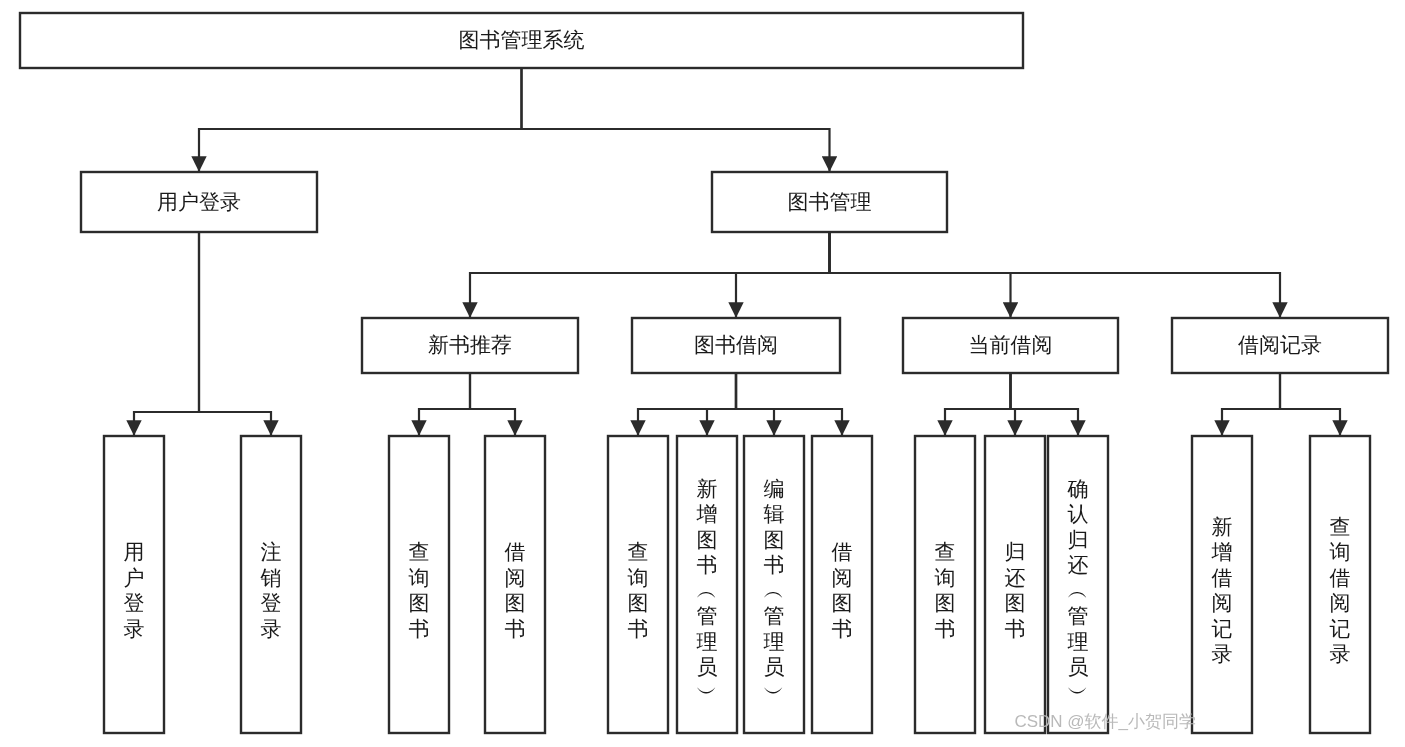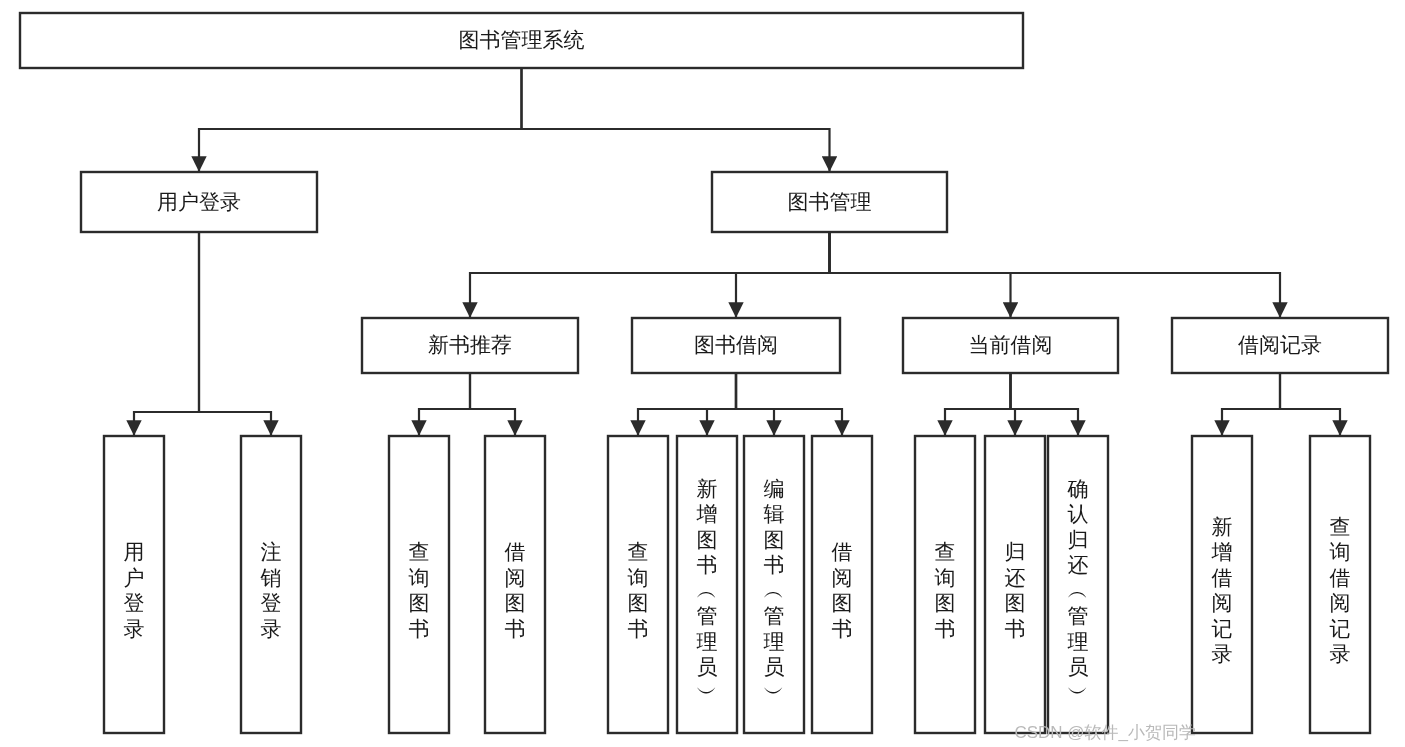--- a/index.html
+++ b/index.html
@@ -44,21 +44,21 @@
     fill: none;
     stroke-linecap: butt;
   }
   .arrow-head {
     fill: #2b2b2b;
     stroke: none;
   }
   .watermark {
     position: absolute;
     right: 8px;
-    bottom: 3px;
+    bottom: 14px;
     font-family: "Liberation Sans", "DejaVu Sans", sans-serif;
     font-size: 17px;
     color: #b9b9b9;
     white-space: nowrap;
     user-select: none;
   }
 </style>
 </head>
 <body>
 

